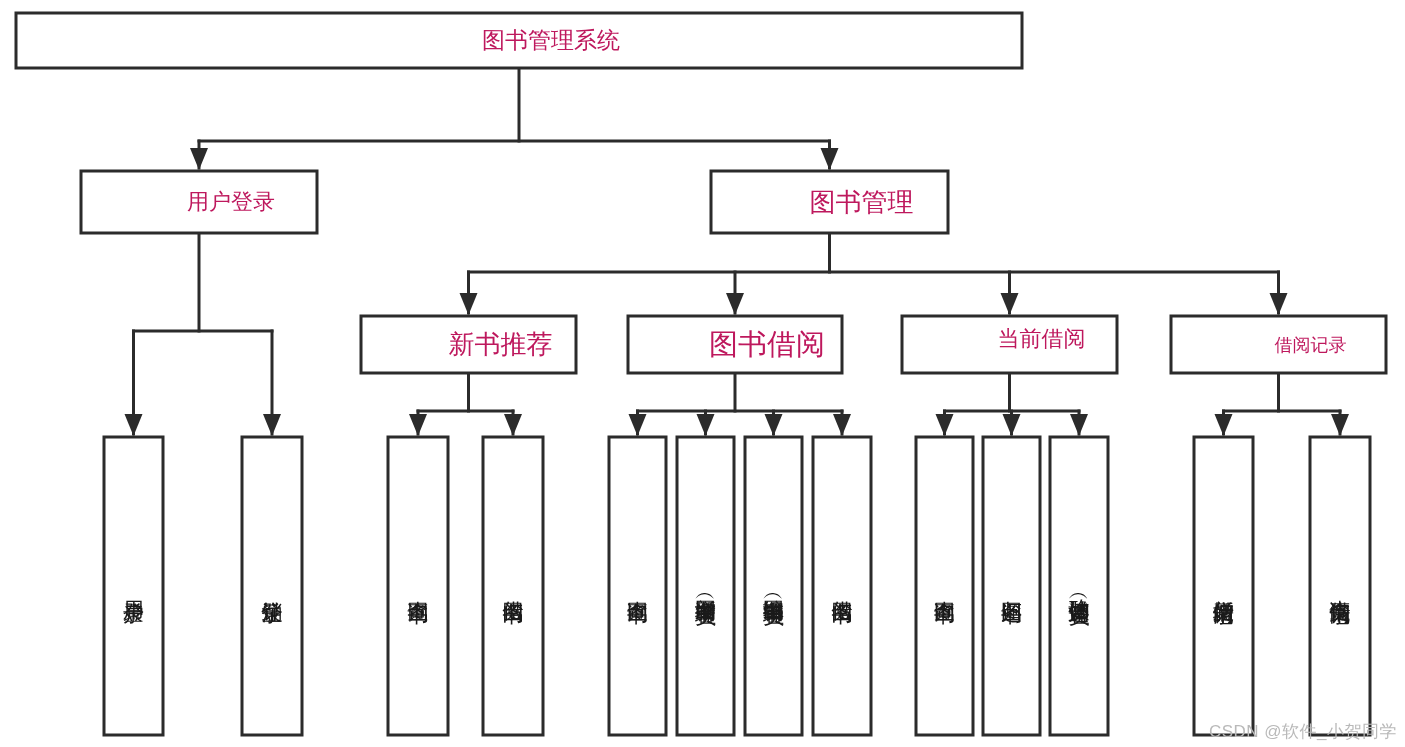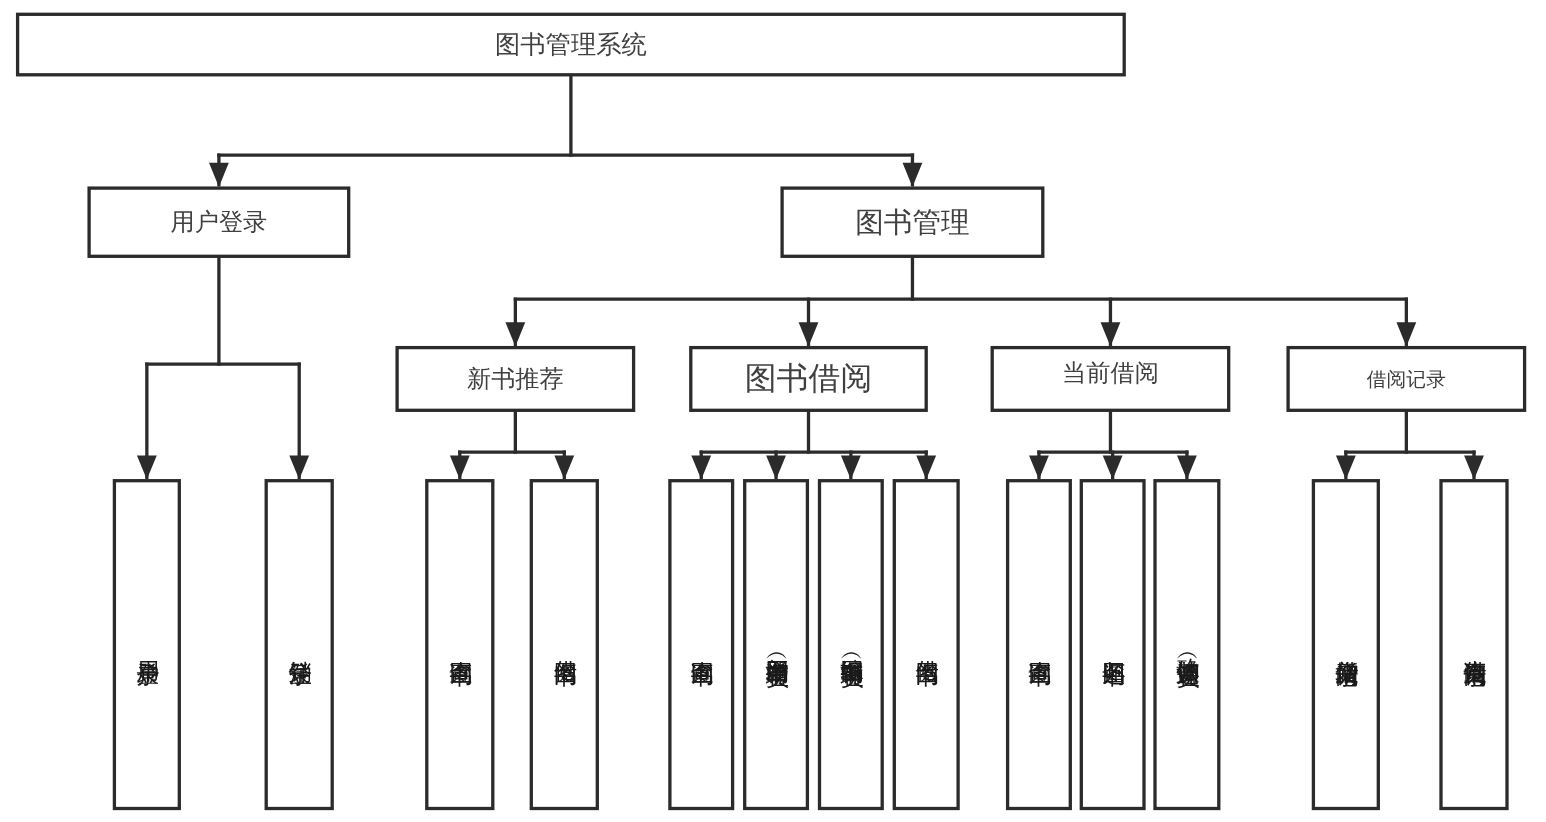--- a/index.html
+++ b/index.html
@@ -7,21 +7,21 @@
   #stage{position:relative;width:1405px;height:747px;background:#ffffff;overflow:hidden;}
   svg{position:absolute;left:0;top:0;}
   .node-rect{fill:#ffffff;stroke:#2b2b2b;stroke-width:3;}
   .link{stroke:#2b2b2b;stroke-width:3;fill:none;stroke-linecap:square;}
   .arrow-head{fill:#2b2b2b;}
   .vtext{position:absolute;writing-mode:vertical-rl;text-orientation:upright;
          font-family:"Liberation Sans","DejaVu Sans",sans-serif;font-size:21px;color:#1a1a1a;
          line-height:1.05;letter-spacing:1px;display:flex;align-items:center;justify-content:center;
          text-align:center;white-space:nowrap;}
   .htext{position:absolute;display:flex;align-items:center;justify-content:center;
-         font-family:Liberation Serif, serif;color:#404040;white-space:nowrap;}
+         font-family:Liberation Serif, serif;color:#be185d;white-space:nowrap;margin-left:32px;}
   .watermark{position:absolute;right:8px;bottom:4px;font-family:"Liberation Sans","DejaVu Sans",sans-serif;
              font-size:17px;color:#b9b9b9;letter-spacing:0.5px;}
 </style>
 </head>
 <body>
 
 <div id="stage">
   <svg id="tree-svg" width="1405" height="747">
       <line x1="519" y1="68" x2="519" y2="141" class="link"></line>
       <line x1="199" y1="141" x2="829.5" y2="141" class="link"></line>
@@ -93,31 +93,32 @@
       <rect x="916" y="437" width="57" height="298" class="node-rect"></rect>
       <rect x="983" y="437" width="57" height="298" class="node-rect"></rect>
       <rect x="1050" y="437" width="58" height="298" class="node-rect"></rect>
       <rect x="1194" y="437" width="59" height="298" class="node-rect"></rect>
       <rect x="1310" y="437" width="60" height="298" class="node-rect"></rect>
     </svg>
   <div id="labels">
       <div class="htext" style="left: 16px; top: 13px; width: 1006px; height: 55px; font-size: 23px;">图书管理系统</div>
       <div class="htext" style="left: 81px; top: 171px; width: 236px; height: 62px; font-size: 22px;">用户登录</div>
       <div class="htext" style="left: 711px; top: 171px; width: 237px; height: 62px; font-size: 26px;">图书管理</div>
-      <div class="htext" style="left: 361px; top: 316px; width: 215px; height: 57px; font-size: 22px;">新书推荐</div>
+      <div class="htext" style="left: 361px; top: 316px; width: 215px; height: 57px; font-size: 26px;">新书推荐</div>
       <div class="htext" style="left: 628px; top: 316px; width: 214px; height: 57px; font-size: 29px;">图书借阅</div>
       <div class="htext" style="left: 902px; top: 316px; width: 215px; height: 45px; font-size: 22px;">当前借阅</div>
       <div class="htext" style="left: 1171px; top: 316px; width: 215px; height: 57px; font-size: 18px;">借阅记录</div>
       <div class="vtext" style="left: 104px; top: 437px; width: 59px; height: 298px;">用户登录</div>
       <div class="vtext" style="left: 242px; top: 437px; width: 60px; height: 298px;">注销登录</div>
       <div class="vtext" style="left: 388px; top: 437px; width: 60px; height: 298px;">查询图书</div>
       <div class="vtext" style="left: 483px; top: 437px; width: 60px; height: 298px;">借阅图书</div>
       <div class="vtext" style="left: 609px; top: 437px; width: 57px; height: 298px;">查询图书</div>
       <div class="vtext" style="left: 677px; top: 437px; width: 57px; height: 298px;">新增图书（管理员）</div>
       <div class="vtext" style="left: 745px; top: 437px; width: 57px; height: 298px;">编辑图书（管理员）</div>
       <div class="vtext" style="left: 813px; top: 437px; width: 58px; height: 298px;">借阅图书</div>
       <div class="vtext" style="left: 916px; top: 437px; width: 57px; height: 298px;">查询图书</div>
       <div class="vtext" style="left: 983px; top: 437px; width: 57px; height: 298px;">归还图书</div>
       <div class="vtext" style="left: 1050px; top: 437px; width: 58px; height: 298px;">确认归还（管理员）</div>
       <div class="vtext" style="left: 1194px; top: 437px; width: 59px; height: 298px;">新增借阅记录</div>
       <div class="vtext" style="left: 1310px; top: 437px; width: 60px; height: 298px;">查询借阅记录</div>
     </div>
+  <div class="watermark">CSDN @软件_小贺同学</div>
 </div>
 
 </body></html>

